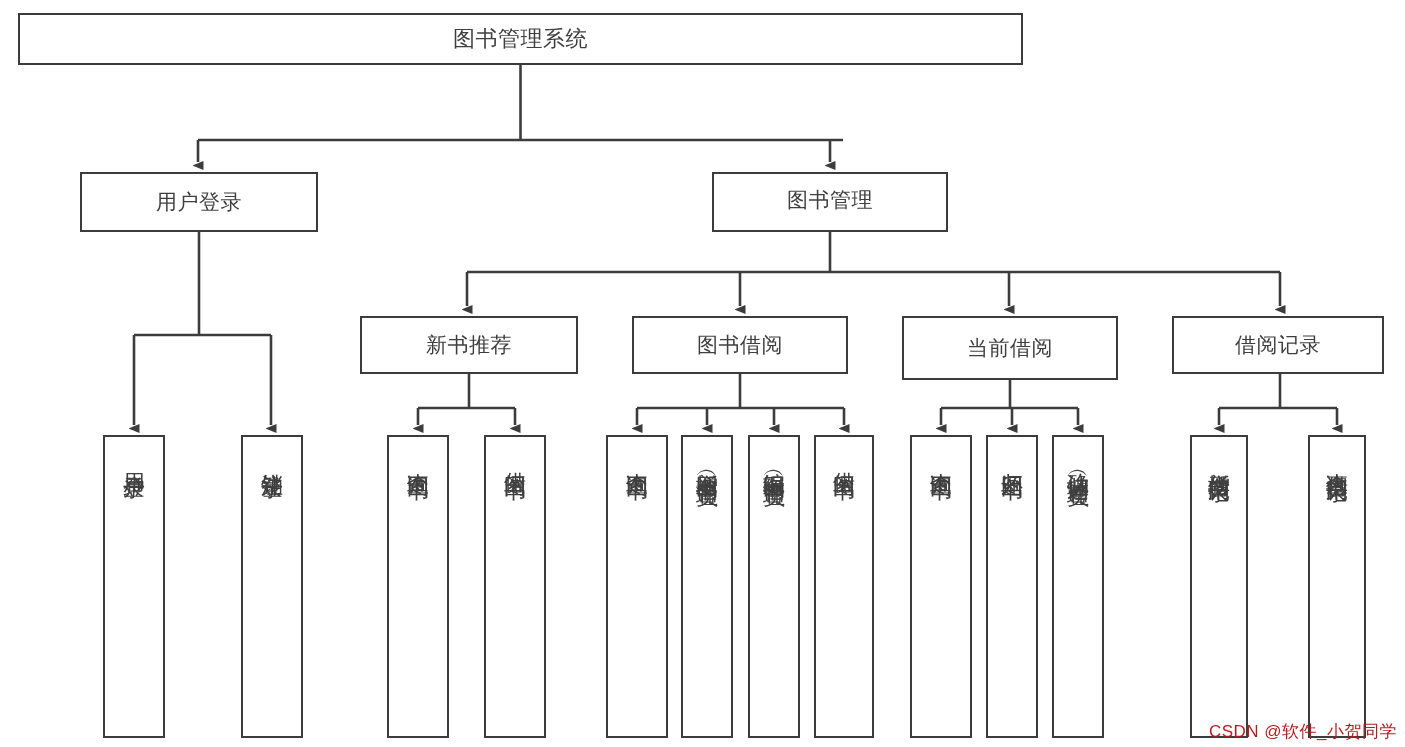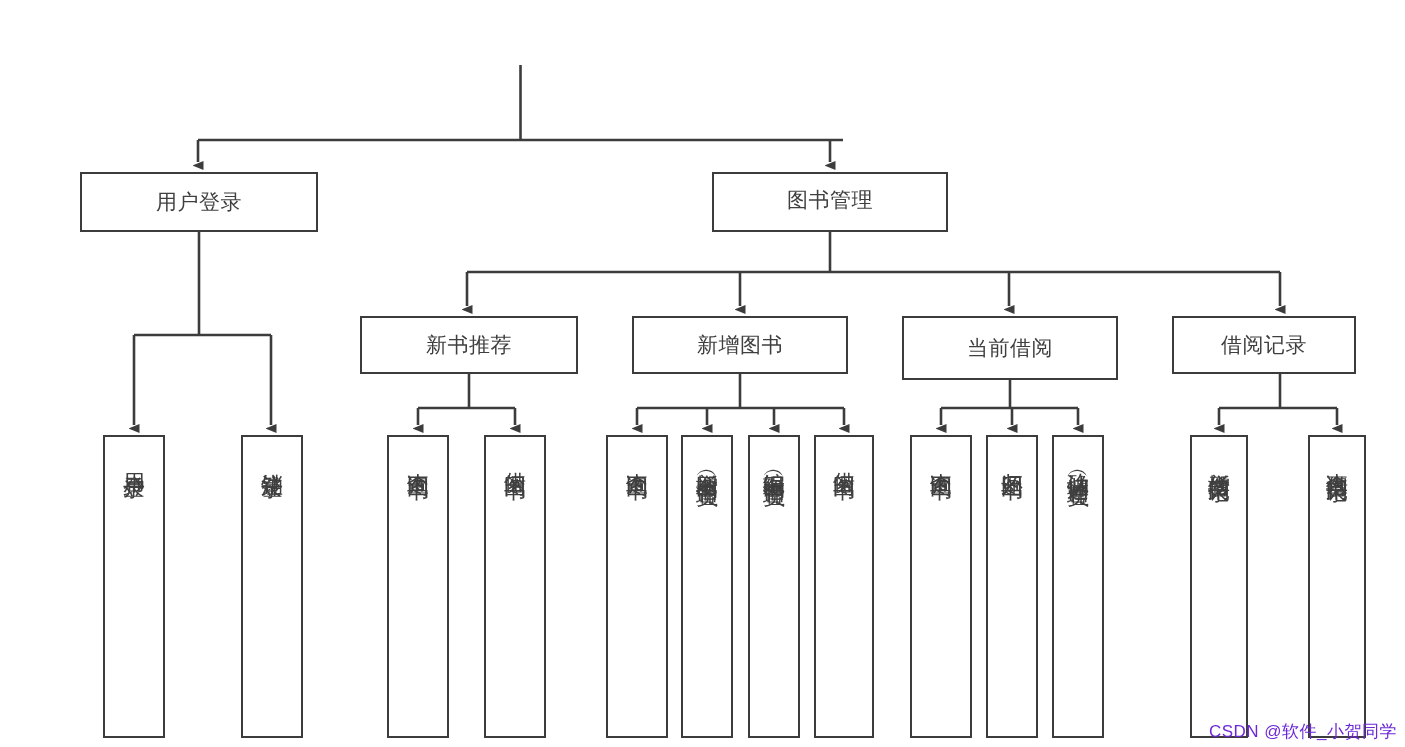--- a/index.html
+++ b/index.html
@@ -48,21 +48,21 @@
     font-size:22px;
     letter-spacing:2px;
     line-height:1;
     white-space:normal;
   }
   .watermark{
     position:absolute;
     right:8px;
     bottom:4px;
     font-size:17px;
-    color:#6d28d9;
+    color:#b91c1c;
     font-family:"Liberation Sans","DejaVu Sans",sans-serif;
     letter-spacing:0.5px;
     white-space:nowrap;
     pointer-events:none;
   }
   svg.edges{
     position:absolute;left:0;top:0;width:1405px;height:747px;
     pointer-events:none;
   }
   svg.edges path, svg.edges line{
@@ -116,38 +116,41 @@
     <path d="M 941 408 L 941 425" marker-end="url(#arrow)"></path>
     <path d="M 1012 408 L 1012 425" marker-end="url(#arrow)"></path>
     <path d="M 1078 408 L 1078 425" marker-end="url(#arrow)"></path>
 
     <path d="M 1280 374 L 1280 408"></path>
     <path d="M 1219 408 L 1337 408"></path>
     <path d="M 1219 408 L 1219 425" marker-end="url(#arrow)"></path>
     <path d="M 1337 408 L 1337 425" marker-end="url(#arrow)"></path>
   </svg>
 
+  <div class="node h-node root" style="left: 18px; top: 13px; width: 1005px; height: 52px;">
+    <span class="node-label">图书管理系统</span>
+  </div>
 
   <div class="node h-node" style="left: 80px; top: 172px; width: 238px; height: 60px;">
     <span class="node-label">用户登录</span>
   </div>
   <div class="node h-node" style="left: 712px; top: 172px; width: 236px; height: 60px; font-family: Liberation Mono, monospace;">
     <span class="node-label">图书管理</span>
   </div>
 
   <div class="node h-node" style="left: 360px; top: 316px; width: 218px; height: 58px;">
     <span class="node-label">新书推荐</span>
   </div>
   <div class="node h-node" style="left: 632px; top: 316px; width: 216px; height: 58px;">
-    <span class="node-label">新增图书</span>
+    <span class="node-label">图书借阅</span>
   </div>
   <div class="node h-node" style="left: 902px; top: 316px; width: 216px; height: 64px;">
     <span class="node-label">当前借阅</span>
   </div>
-  <div class="node h-node" style="left: 1172px; top: 316px; width: 184px; height: 58px;">
+  <div class="node h-node" style="left: 1172px; top: 316px; width: 212px; height: 58px;">
     <span class="node-label">借阅记录</span>
   </div>
 
   <div class="node v-node" style="left: 103px; top: 435px; width: 62px; height: 303px;">
     <span class="node-label">用户登录</span>
   </div>
   <div class="node v-node" style="left: 241px; top: 435px; width: 62px; height: 303px;">
     <span class="node-label">注销登录</span>
   </div>
   <div class="node v-node" style="left: 387px; top: 435px; width: 62px; height: 303px;">

